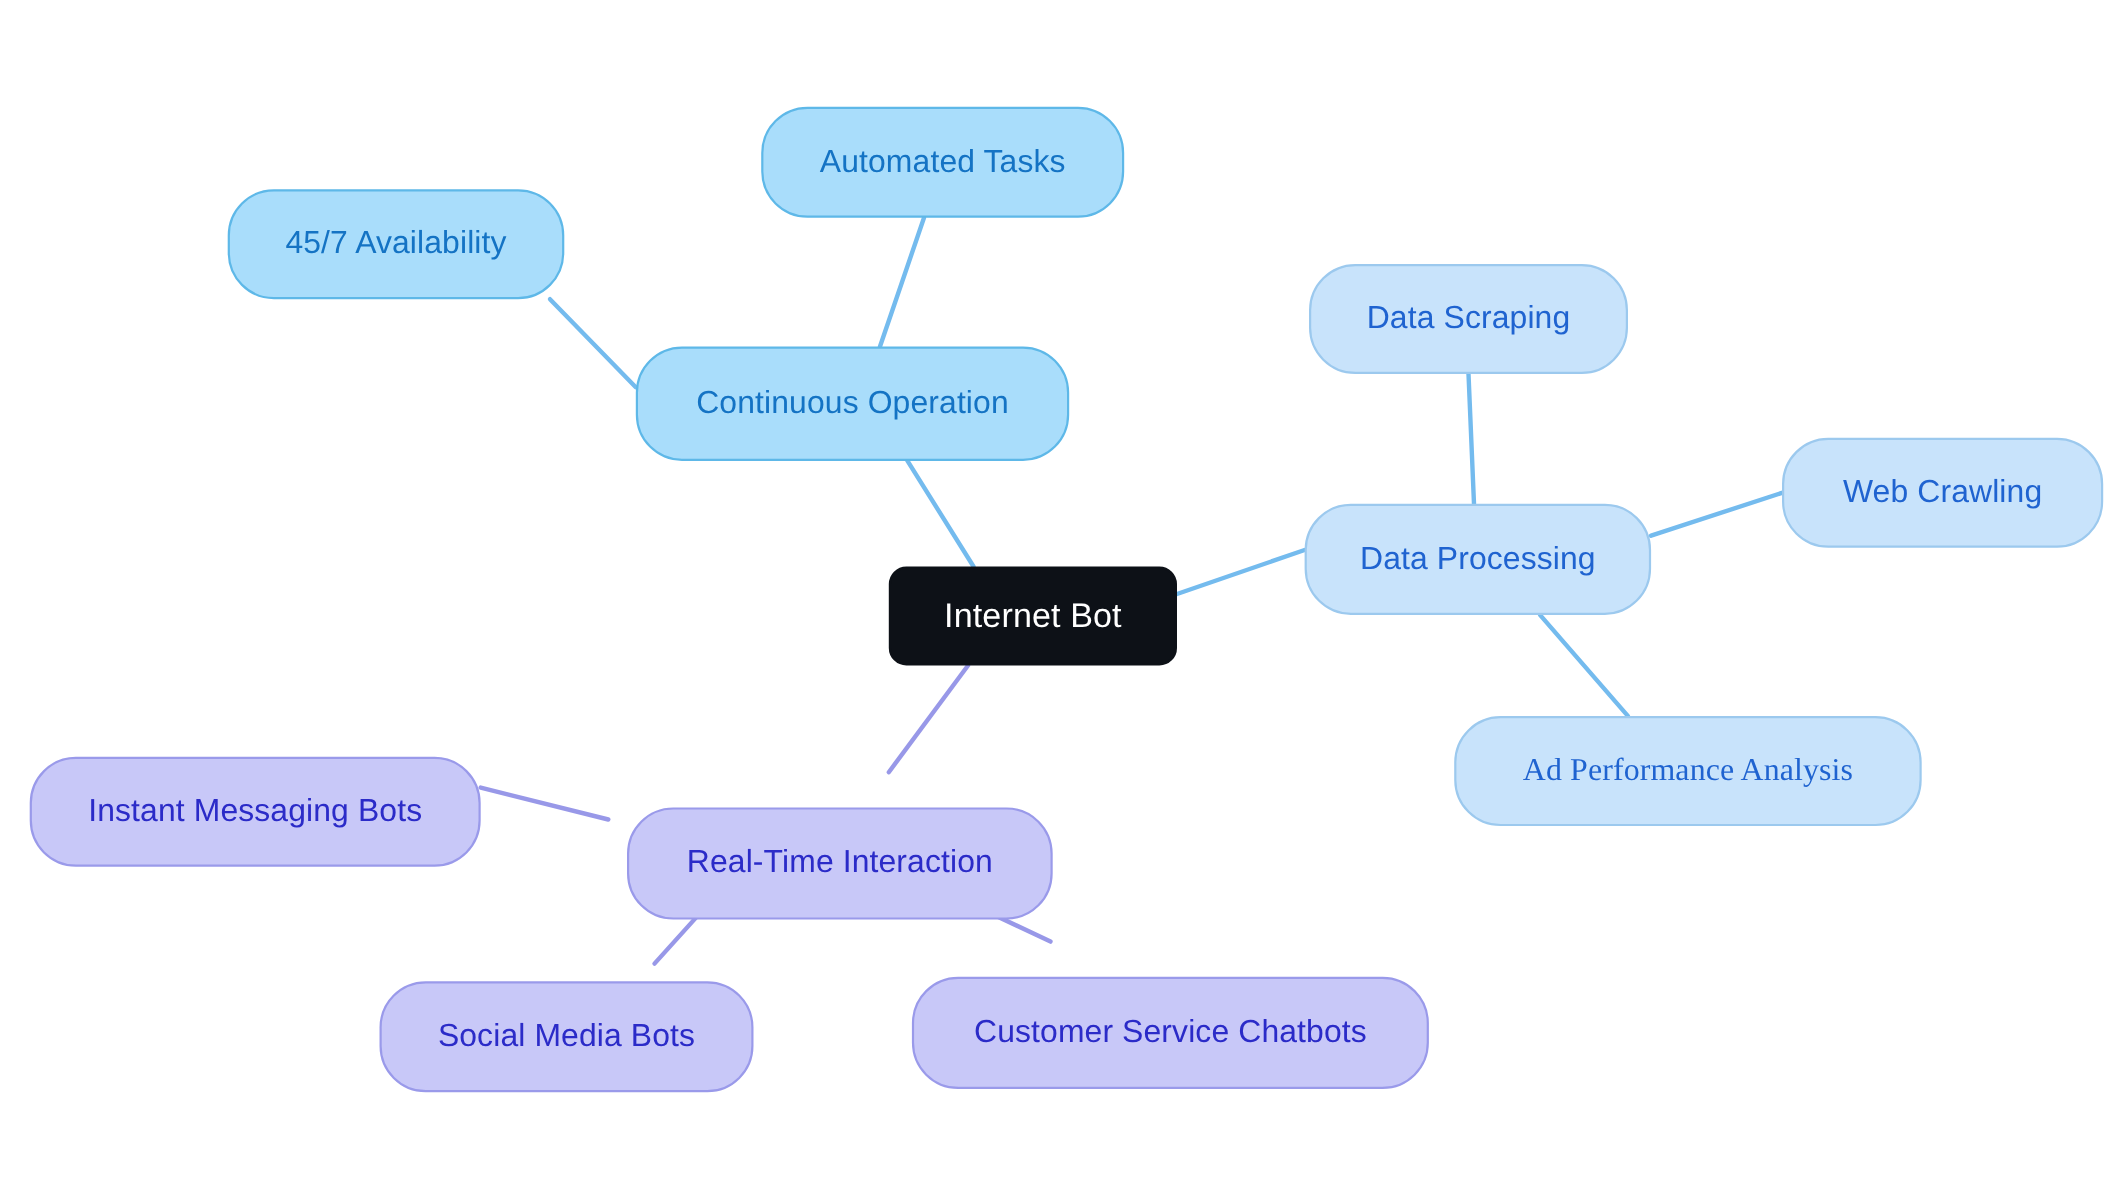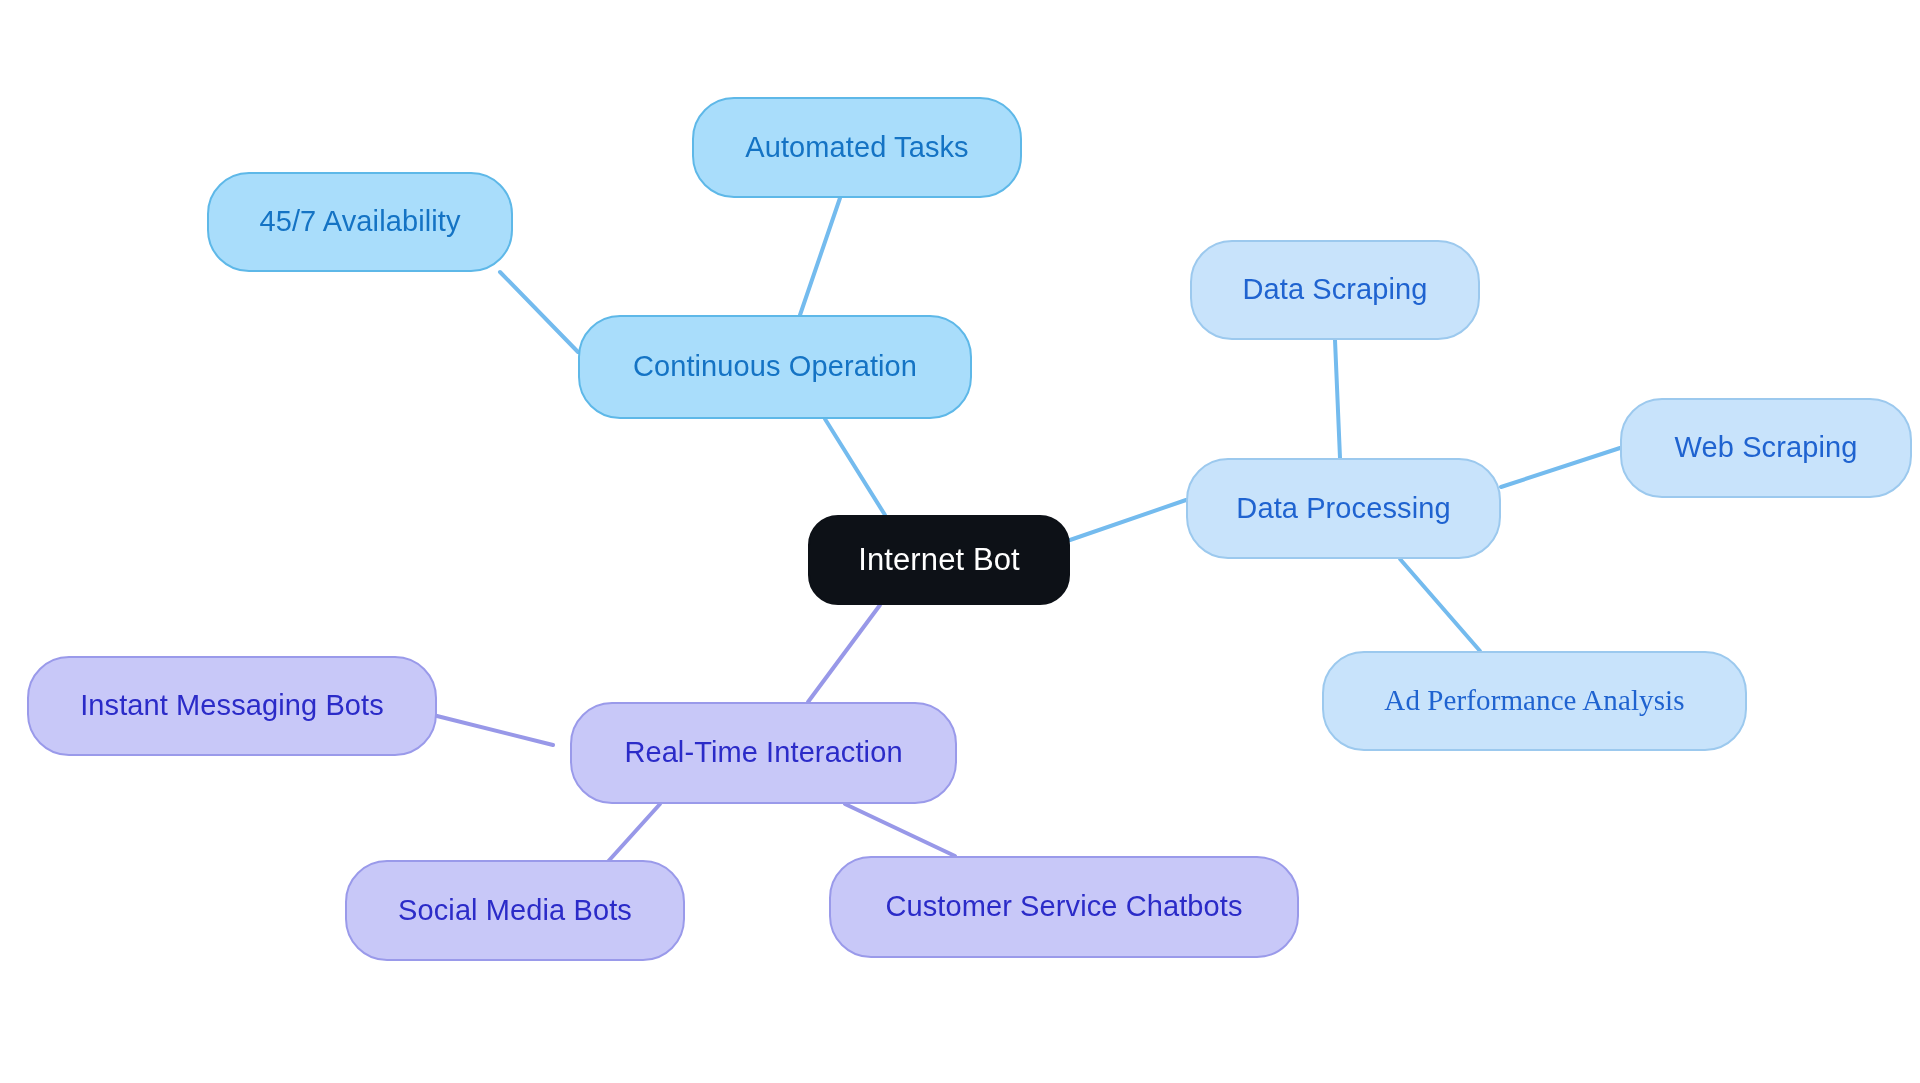--- a/index.html
+++ b/index.html
@@ -39,21 +39,21 @@
   }
   .node-label {
     display: block;
     line-height: 1.1;
   }
   
   .n-root {
     background: #0d1117;
     border-color: #0d1117;
     color: #ffffff;
-    border-radius: 30px;
+    border-radius: 16px;
     font-size: 31px;
   }
   
   .n-blue-a {
     background: #a9ddfb;
     border-color: #5eb8e8;
     color: #1473c4;
     border-radius: 42px;
     font-size: 29px;
   }
@@ -65,20 +65,21 @@
     border-radius: 42px;
     font-size: 29px;
   }
   
   .n-purple {
     background: #c8c8f8;
     border-color: #9a9aea;
     color: #2b2bc8;
     border-radius: 42px;
     font-size: 29px;
+    margin-top: 32px;
   }
 </style>
 </head>
 <body>
 
 <div id="canvas">
 
   <svg id="edge-layer" viewBox="0 0 1920 1083" width="1920" height="1083" xmlns="http://www.w3.org/2000/svg">
       <line x1="885" y1="515" x2="825" y2="419" stroke="#74bbee" stroke-width="4" stroke-linecap="round"></line>
       <line x1="578" y1="352" x2="500" y2="272" stroke="#74bbee" stroke-width="4" stroke-linecap="round"></line>
@@ -111,21 +112,21 @@
 
   <div class="node n-blue-a" style="left: 692px; top: 97px; width: 330px; height: 101px;">
     <span class="node-label">Automated Tasks</span>
   </div>
 
   <div class="node n-blue-b" style="left: 1190px; top: 240px; width: 290px; height: 100px;">
     <span class="node-label">Data Scraping</span>
   </div>
 
   <div class="node n-blue-b" style="left: 1620px; top: 398px; width: 292px; height: 100px;">
-    <span class="node-label">Web Scraping</span>
+    <span class="node-label">Web Crawling</span>
   </div>
 
   <div class="node n-blue-b" style="left: 1322px; top: 651px; width: 425px; height: 100px; font-family: Liberation Serif, serif;">
     <span class="node-label">Ad Performance Analysis</span>
   </div>
 
   <div class="node n-purple" style="left: 570px; top: 702px; width: 387px; height: 102px;">
     <span class="node-label">Real-Time Interaction</span>
   </div>
 

